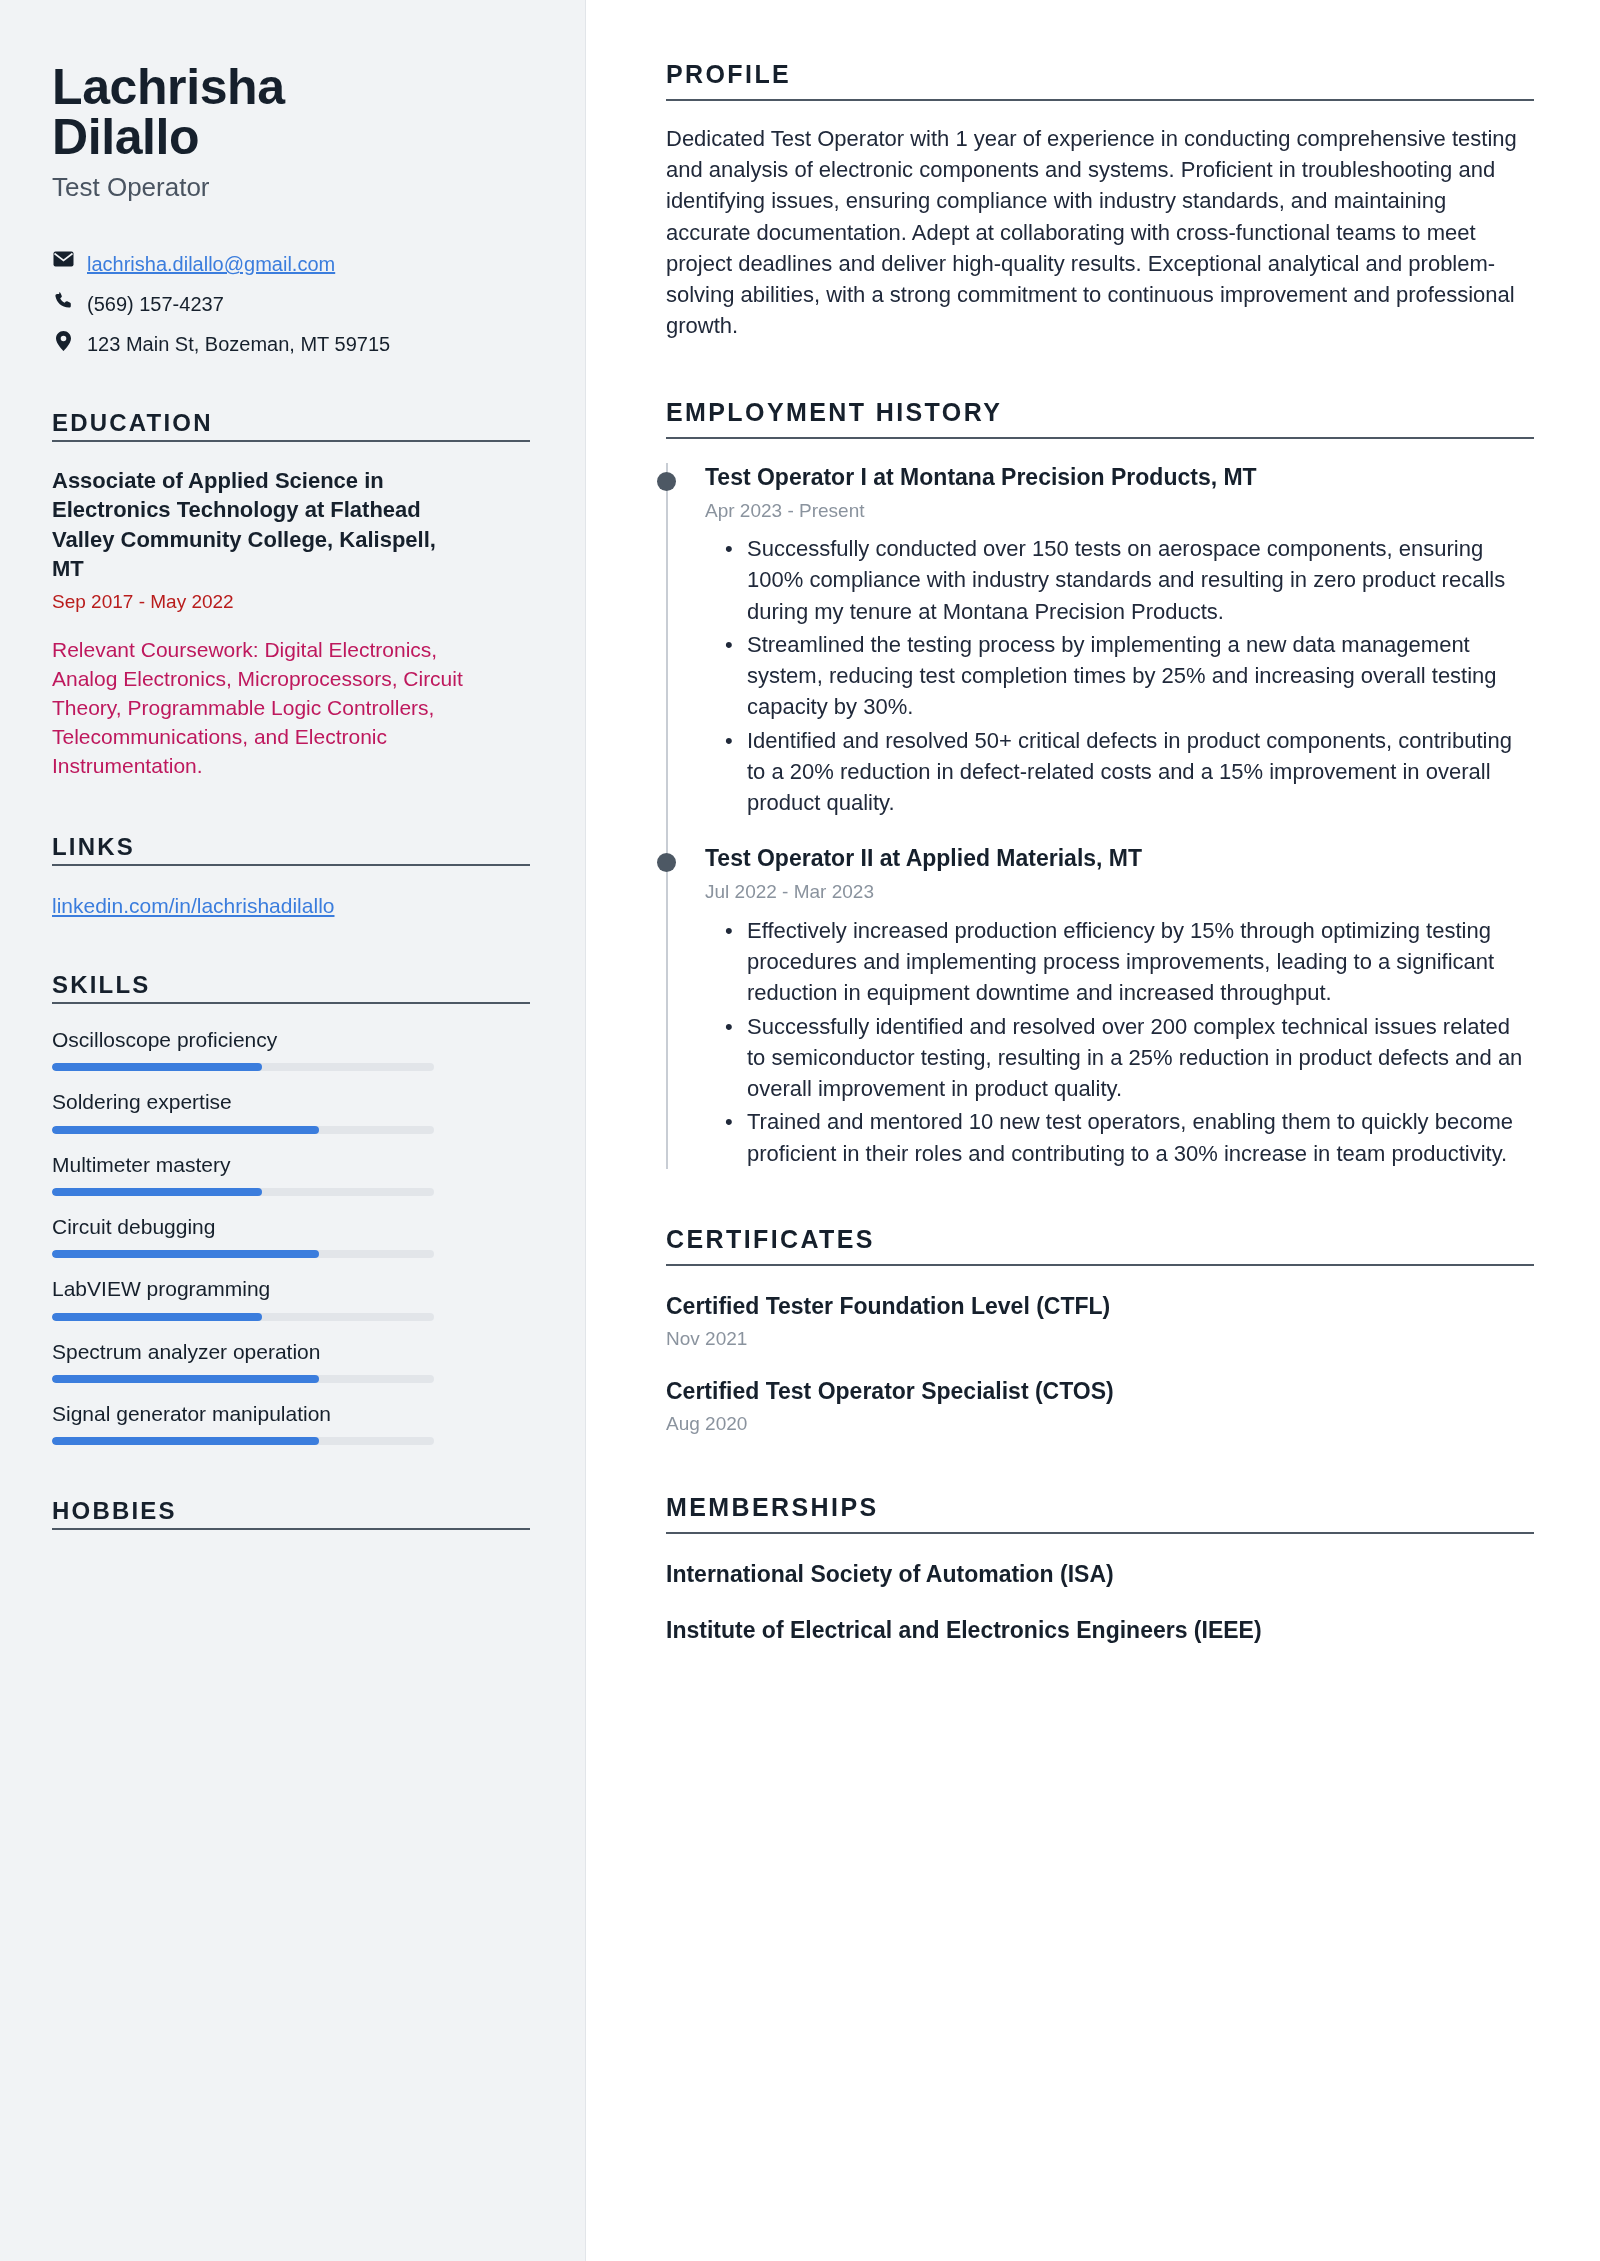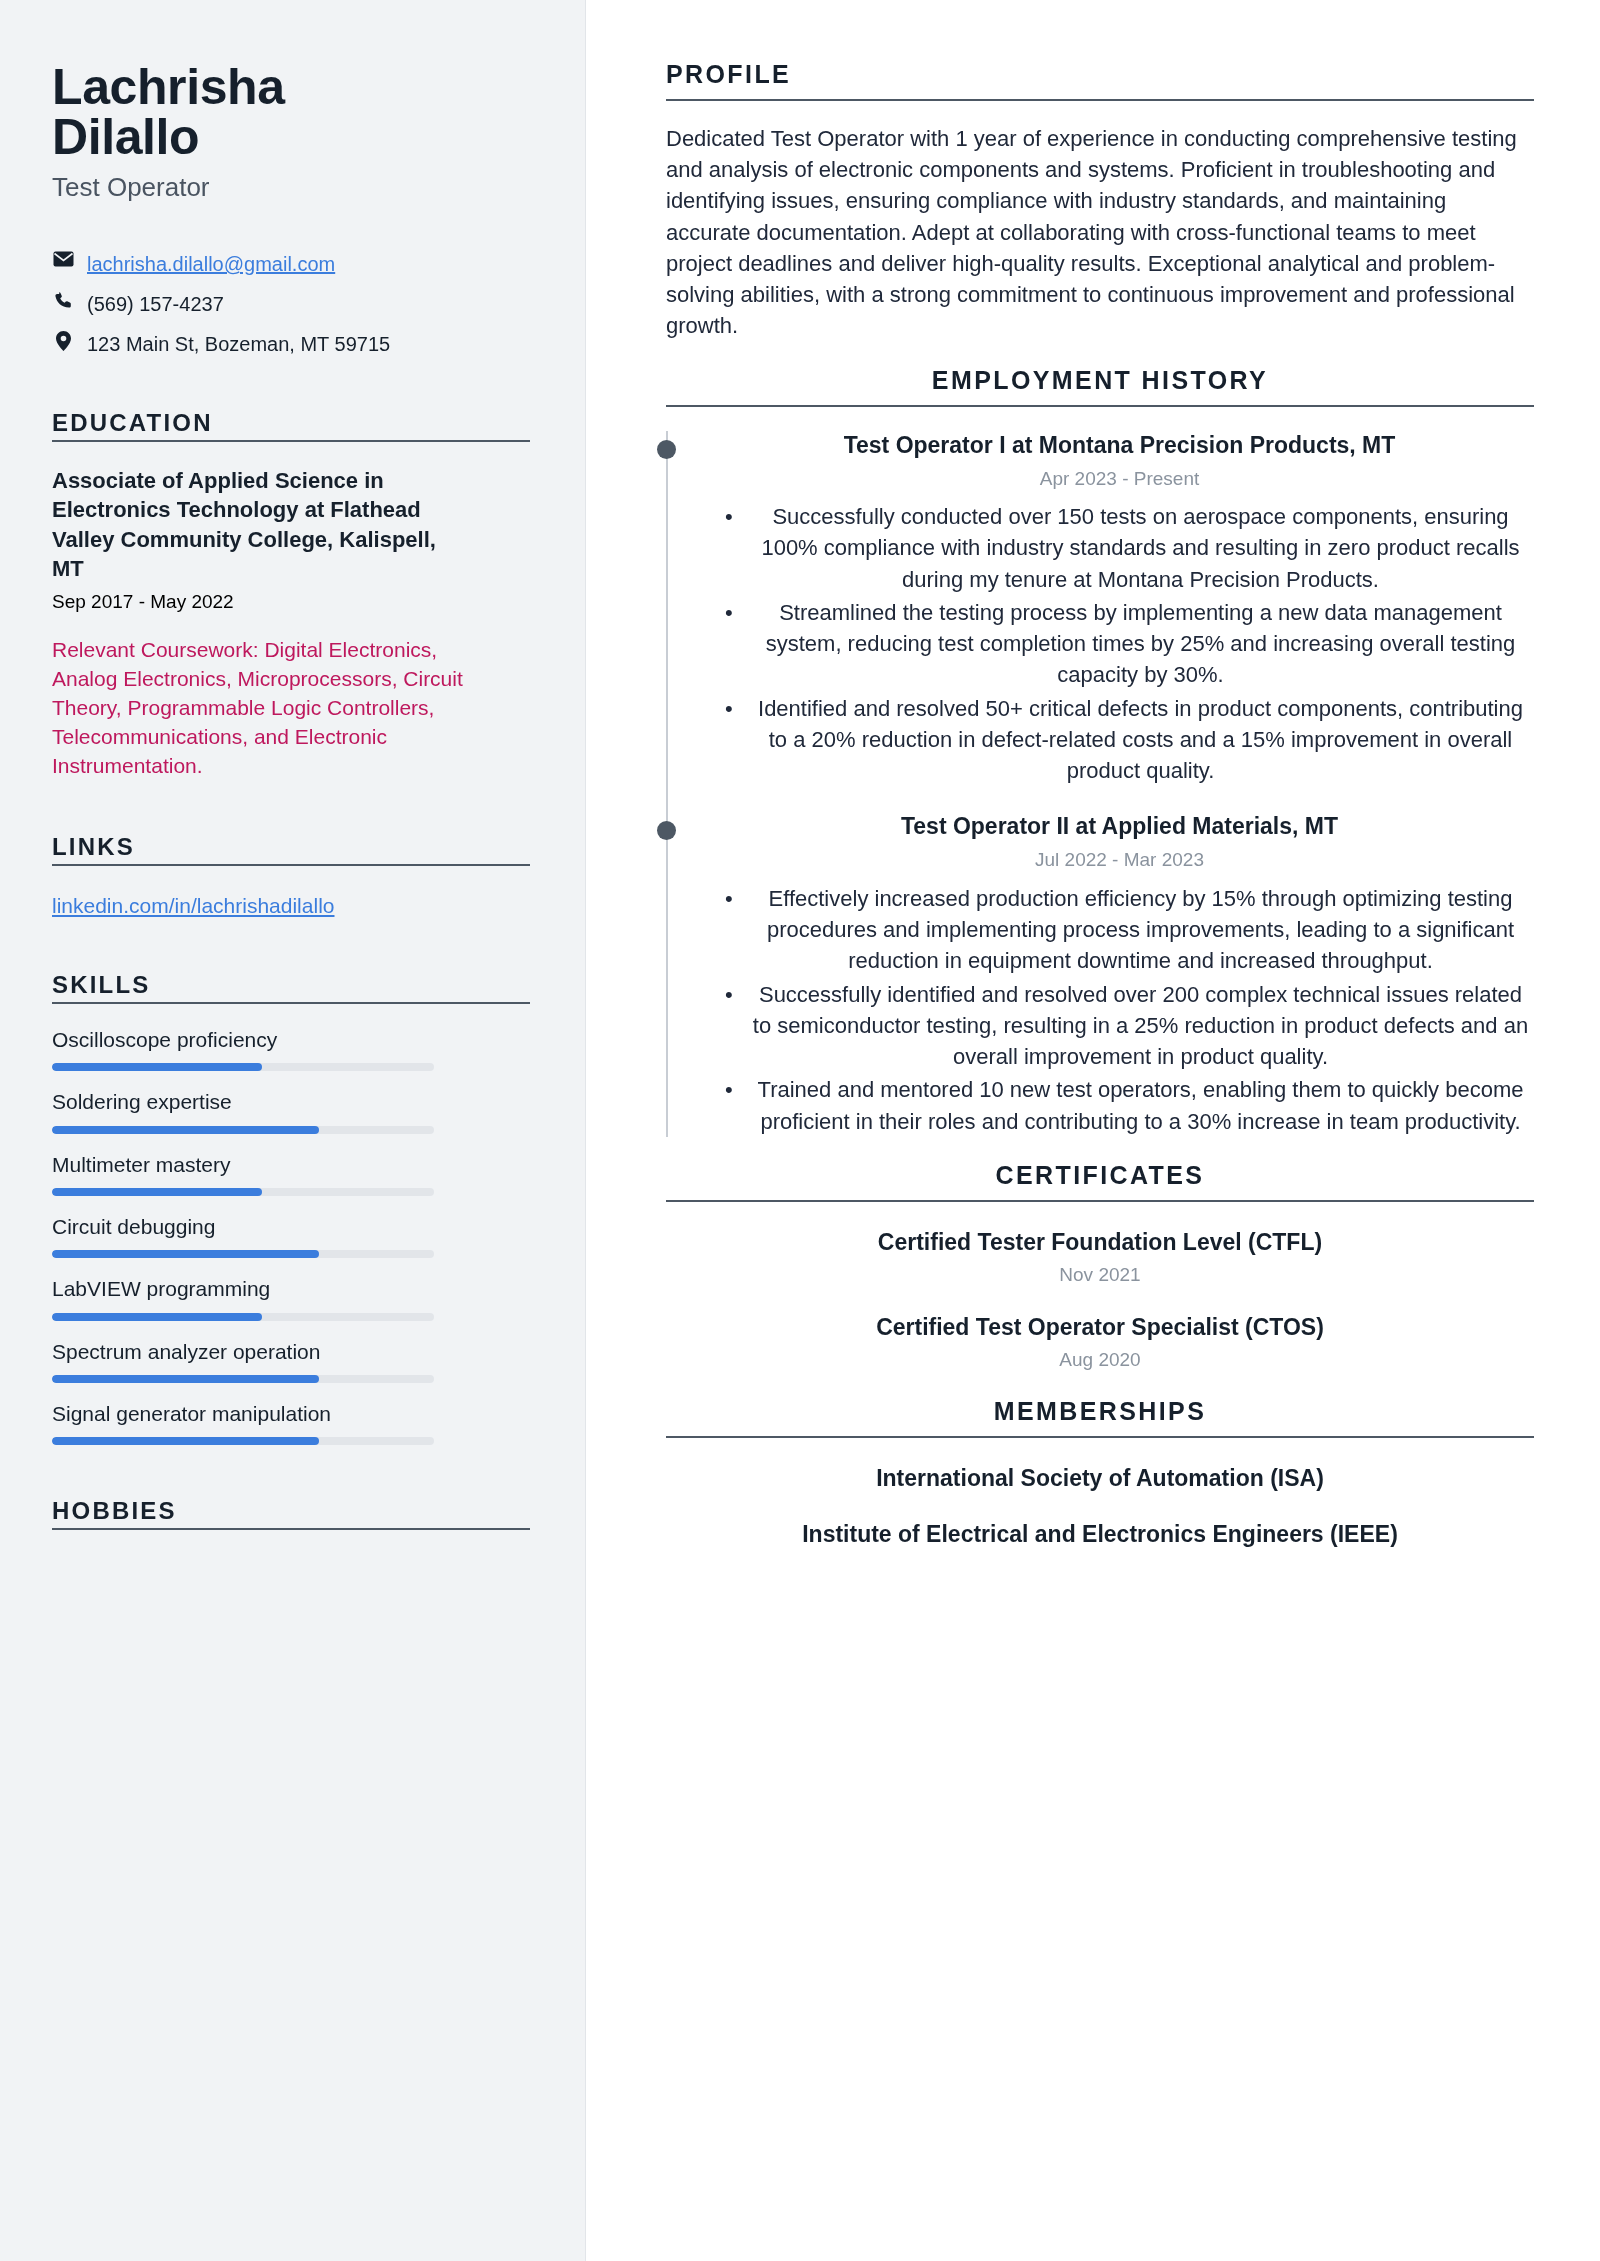--- a/index.html
+++ b/index.html
@@ -85,21 +85,21 @@
   .edu-degree {
     margin-top: 24px;
     font-size: 22px;
     font-weight: 700;
     line-height: 1.33;
     color: #16202c;
     max-width: 420px;
   }
   .edu-dates {
     font-size: 19px;
-    color: #000000;
+    color: #b91c1c;
     margin-top: 7px;
     line-height: 1.3;
   }
   .edu-desc {
     font-size: 21px;
     line-height: 1.38;
     color: #be185d;
     margin-top: 21px;
     max-width: 450px;
   }
@@ -158,21 +158,21 @@
     border-bottom: 2px solid #4d5864;
   }
 
   .profile-text {
     margin-top: 22px;
     font-size: 22px;
     line-height: 1.42;
     color: #20293a;
   }
 
-  .main-section { margin-top: 24px; text-align: center; }
+  .main-section { margin-top: 56px; }
 
   .timeline {
     margin-top: 24px;
     position: relative;
     padding-left: 37px;
     border-left: 2px solid #c8cdd4;
   }
   .job { position: relative; margin-bottom: 26px; }
   .job:last-child { margin-bottom: 0; }
   .job-dot {

